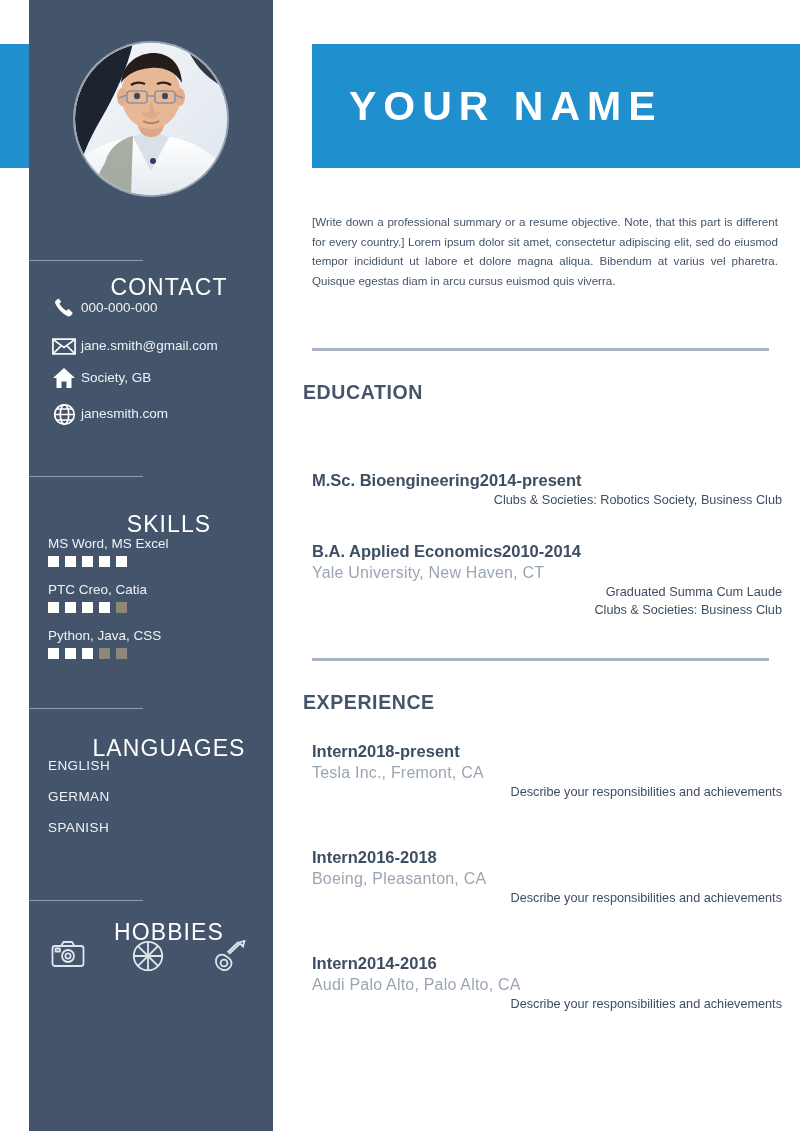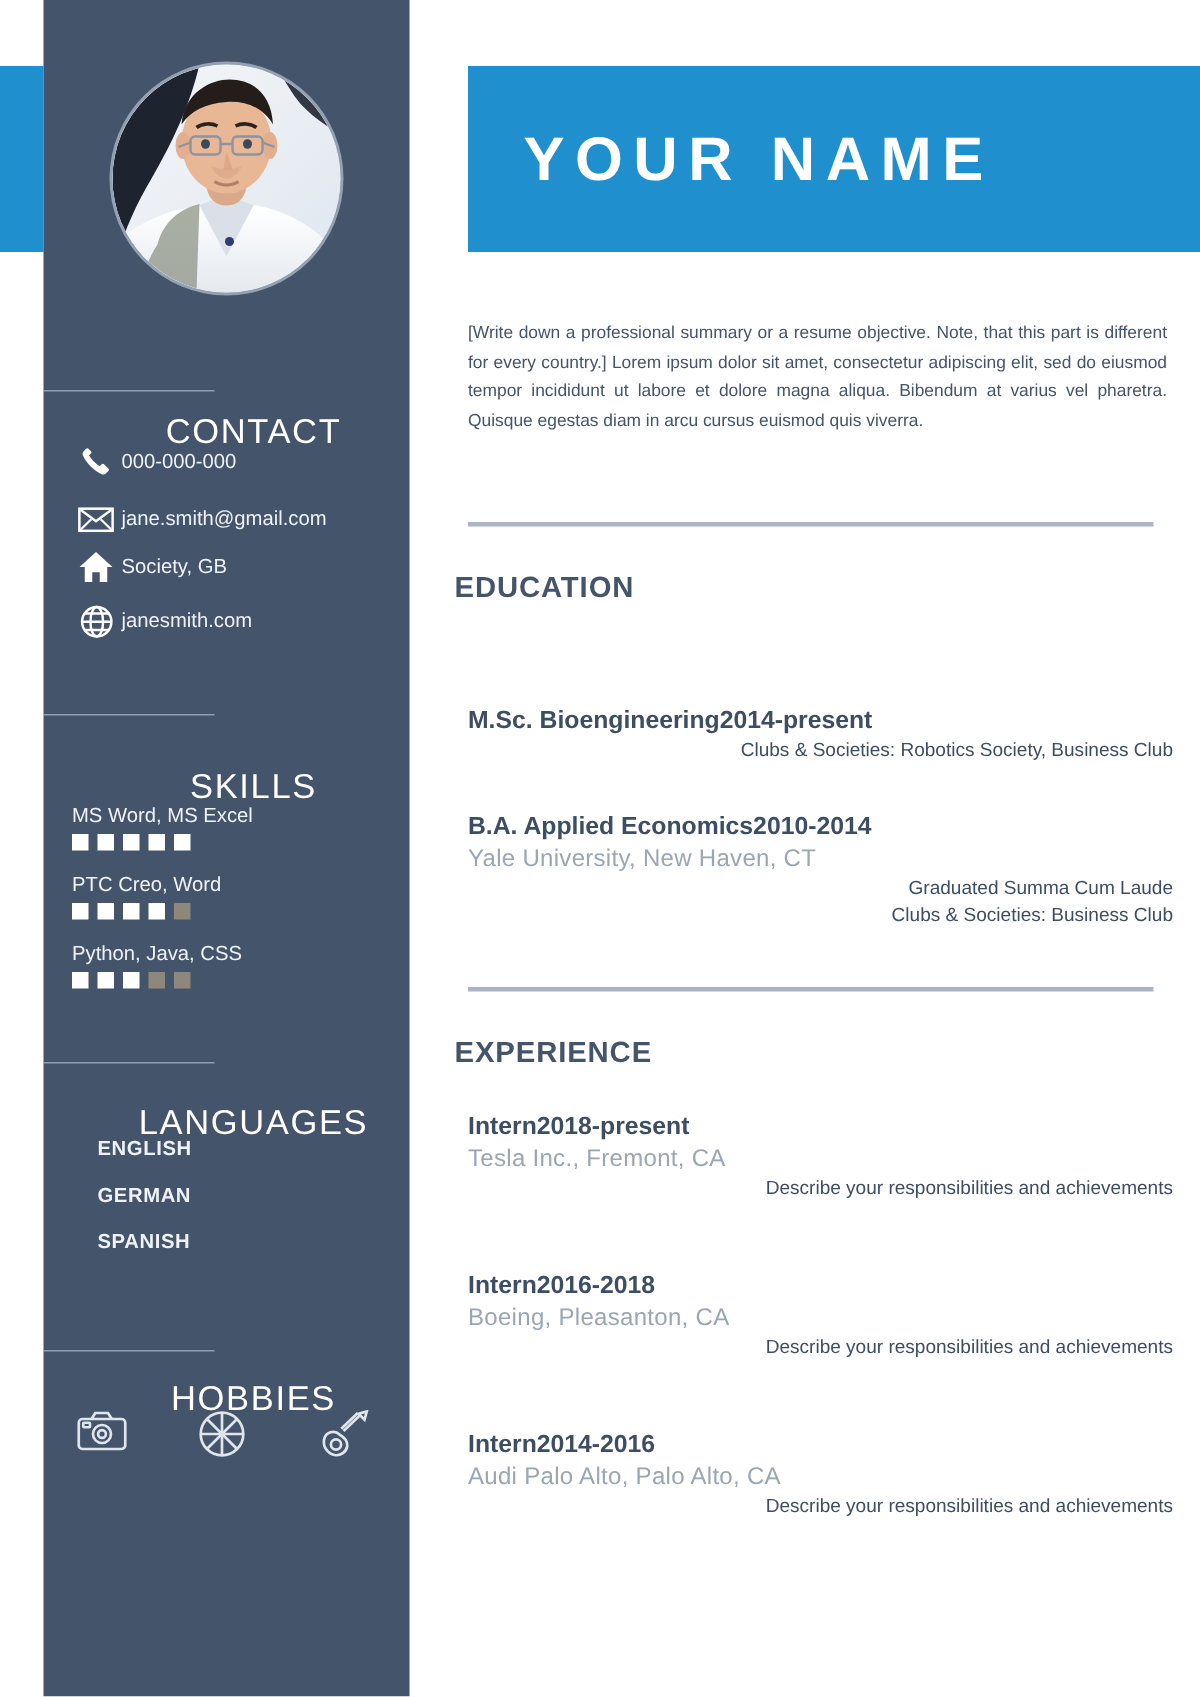--- a/index.html
+++ b/index.html
@@ -86,23 +86,22 @@
   .skill-name { font-size: 13.5px; color: #eef2f7; margin-bottom: 5px; }
   .pips { display: flex; gap: 6px; }
   .pip { width: 11px; height: 11px; background: #8d8879; }
   .pip.on { background: #ffffff; }
 
   
   .lang-block { position: absolute; left: 0; top: 758px; width: 244px; }
   .lang-item {
     font-size: 13.5px; color: #eef2f7;
     letter-spacing: .4px;
-    padding-left: 36px;
+    padding-left: 19px;
     margin-bottom: 16px;
-    font-weight: bold;
   }
 
   
   .hobbies-block { position: absolute; left: 0; top: 940px; width: 244px; }
   .hobby-icons { display: flex; padding-left: 22px; gap: 47px; align-items: center; }
   .hobby-ic { width: 34px; height: 34px; }
 
   
   .main { position: absolute; left: 273px; top: 0; width: 592px; height: 1131px; }
 
@@ -269,21 +268,21 @@
         <div class="skill-name">MS Word, MS Excel</div>
         <div class="pips">
           <span class="pip on"></span>
           <span class="pip on"></span>
           <span class="pip on"></span>
           <span class="pip on"></span>
           <span class="pip on"></span>
         </div>
       </div>
       <div class="skill-row">
-        <div class="skill-name">PTC Creo, Word</div>
+        <div class="skill-name">PTC Creo, Catia</div>
         <div class="pips">
           <span class="pip on"></span>
           <span class="pip on"></span>
           <span class="pip on"></span>
           <span class="pip on"></span>
           <span class="pip"></span>
         </div>
       </div>
       <div class="skill-row">
         <div class="skill-name">Python, Java, CSS</div>

